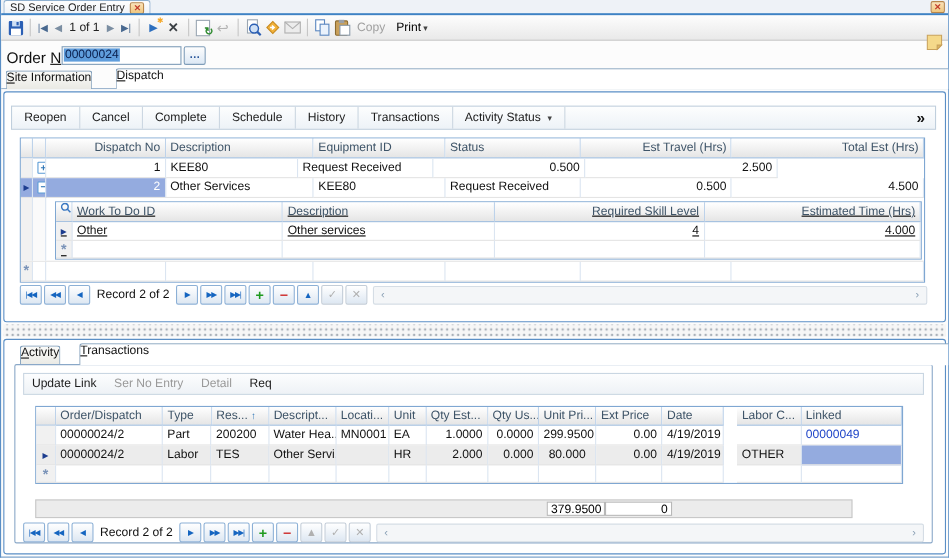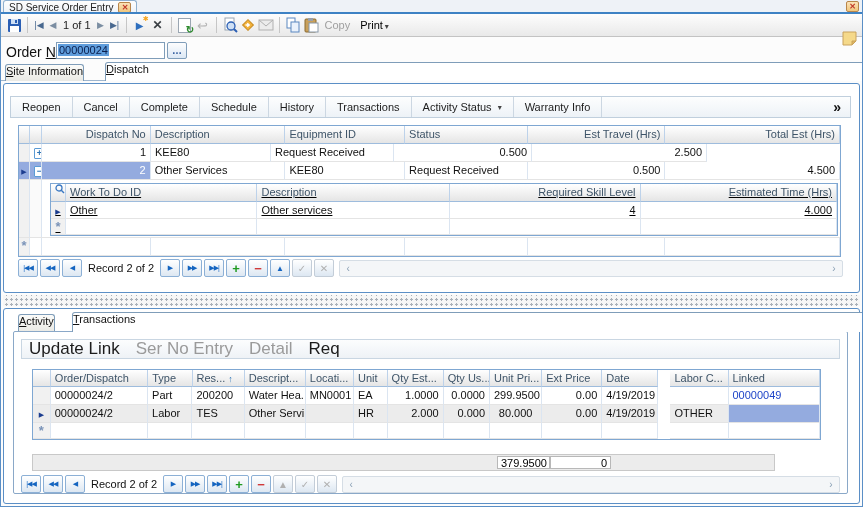--- a/index.html
+++ b/index.html
@@ -113,21 +113,21 @@
   .nb.dis { color:#b0b0b0; border-color:#c3cdd8; font-size:10px; letter-spacing:0; }
   .nb.up { font-size:8px; letter-spacing:0; }
   .navlabel { font-size:11px; color:#111; margin:0 4px; white-space:nowrap; }
   .hsb { flex:1; display:flex; align-items:center; height:17px; margin-left:3px; border:1px solid #d5dde5; background:#f4f6f8; border-radius:2px; }
   .hsb-btn { width:16px; height:15px; display:flex; align-items:center; justify-content:center; font-size:10px; color:#8aa0b5; }
   .hsb-track { flex:1; height:15px; }
 
   
   .tbar2 { position:absolute; top:7px; left:7px; right:7px; height:20px; border:1px solid #c9d6e2;
            background:linear-gradient(#fcfdfe,#eef2f6); display:flex; align-items:center; gap:16px; padding-left:7px; font-size:11px; }
-  .tb2 { color:#1c1c1c; background:none; border:none; font-size:17px; font-family:inherit; padding:0; cursor:default; }
+  .tb2 { color:#1c1c1c; background:none; border:none; font-size:11px; font-family:inherit; padding:0; cursor:default; }
   .tb2.dis { color:#9a9a9a; }
 
   svg { display:block; }
 </style>
 </head>
 <body>
 
 <div id="win">
 
   <div class="docstrip">
@@ -229,21 +229,20 @@
       <button class="ab">Reopen</button>
       <button class="ab">Cancel</button>
       <button class="ab">Complete</button>
       <button class="ab">Schedule</button>
       <button class="ab">History</button>
       <button class="ab">Transactions</button>
       <button class="ab">
           <span>Activity Status</span>
           <span class="caret">▾</span>
         </button>
-      <button class="ab">Warranty Info</button>
       <span class="aover">»</span>
     </div>
 
     <div class="grid" id="gridA">
       <div class="grow ghead">
         <div class="gc mc0"></div>
         <div class="gc mc1"></div>
         <div class="gc mc2 r">Dispatch No</div>
         <div class="gc mc3">Description</div>
         <div class="gc mc4">Equipment ID</div>

